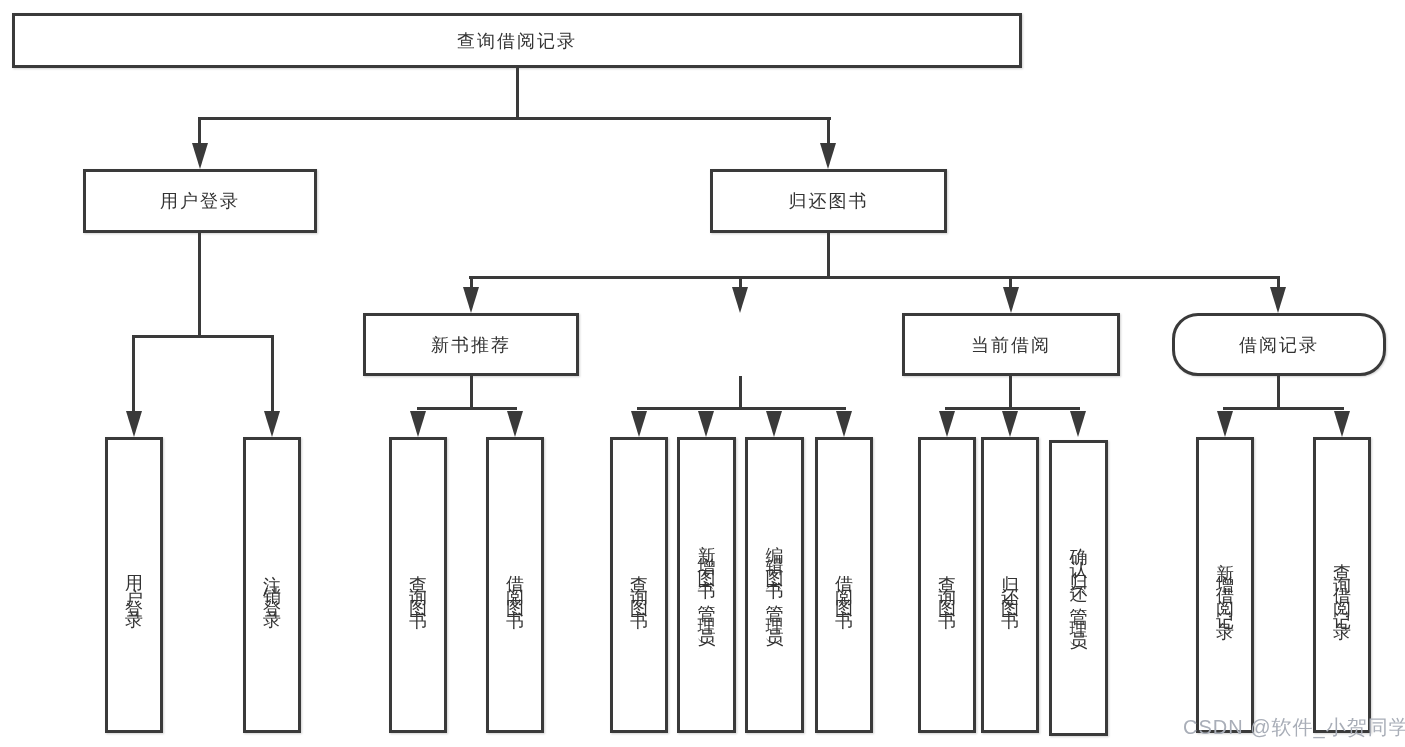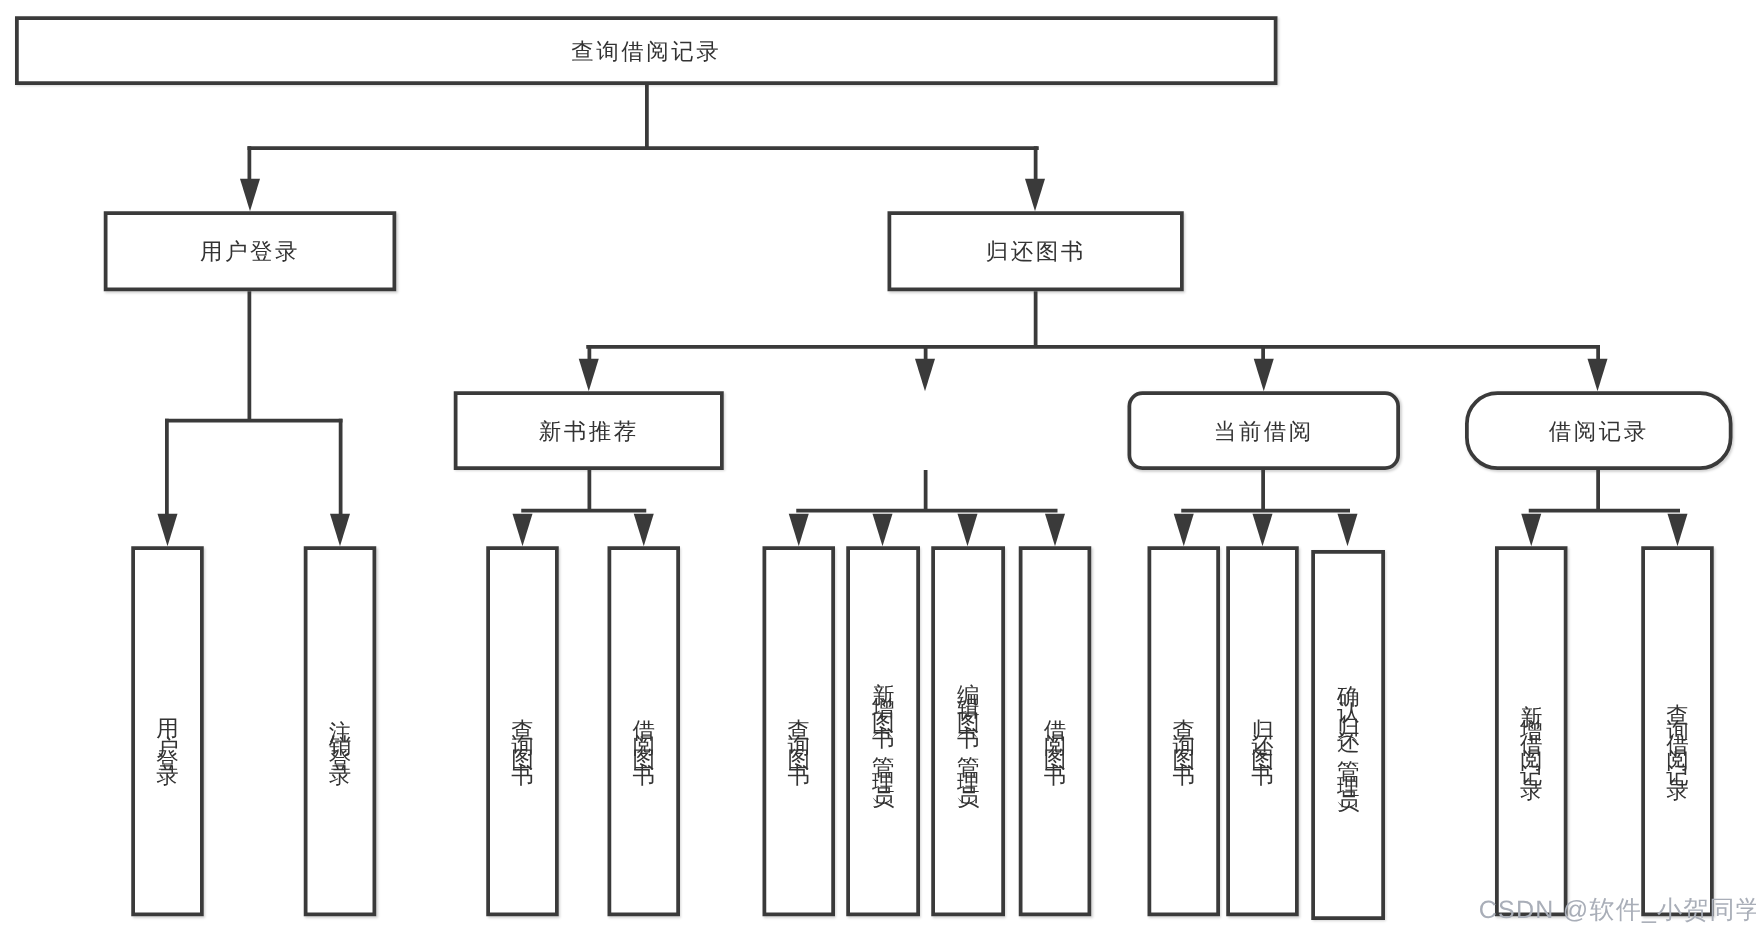--- a/index.html
+++ b/index.html
@@ -97,21 +97,21 @@
   <div class="vl" style="left:739px; top:276px; height:13px;"></div>
   <div class="ar" style="left:732px; top:287px;"></div>
   <div class="vl" style="left:1009px; top:276px; height:13px;"></div>
   <div class="ar" style="left:1003px; top:287px;"></div>
   <div class="vl" style="left:1277px; top:276px; height:13px;"></div>
   <div class="ar" style="left:1270px; top:287px;"></div>
 
   <div class="box hbox" style="left:363px; top:313px; width:216px; height:63px;font-family:Liberation Serif, serif;">
     <span>新书推荐</span>
   </div>
-  <div class="box hbox" style="left:902px; top:313px; width:218px; height:63px;border-radius:12px;">
+  <div class="box hbox" style="left:902px; top:313px; width:218px; height:63px;">
     <span>当前借阅</span>
   </div>
   <div class="box hbox" style="left:1172px; top:313px; width:214px; height:63px;border-radius:26px;">
     <span>借阅记录</span>
   </div>
 
   <div class="vl" style="left:470px; top:376px; height:33px;"></div>
   <div class="hl" style="left:417px; top:407px; width:100px;"></div>
   <div class="ar" style="left:410px; top:411px;"></div>
   <div class="ar" style="left:507px; top:411px;"></div>

